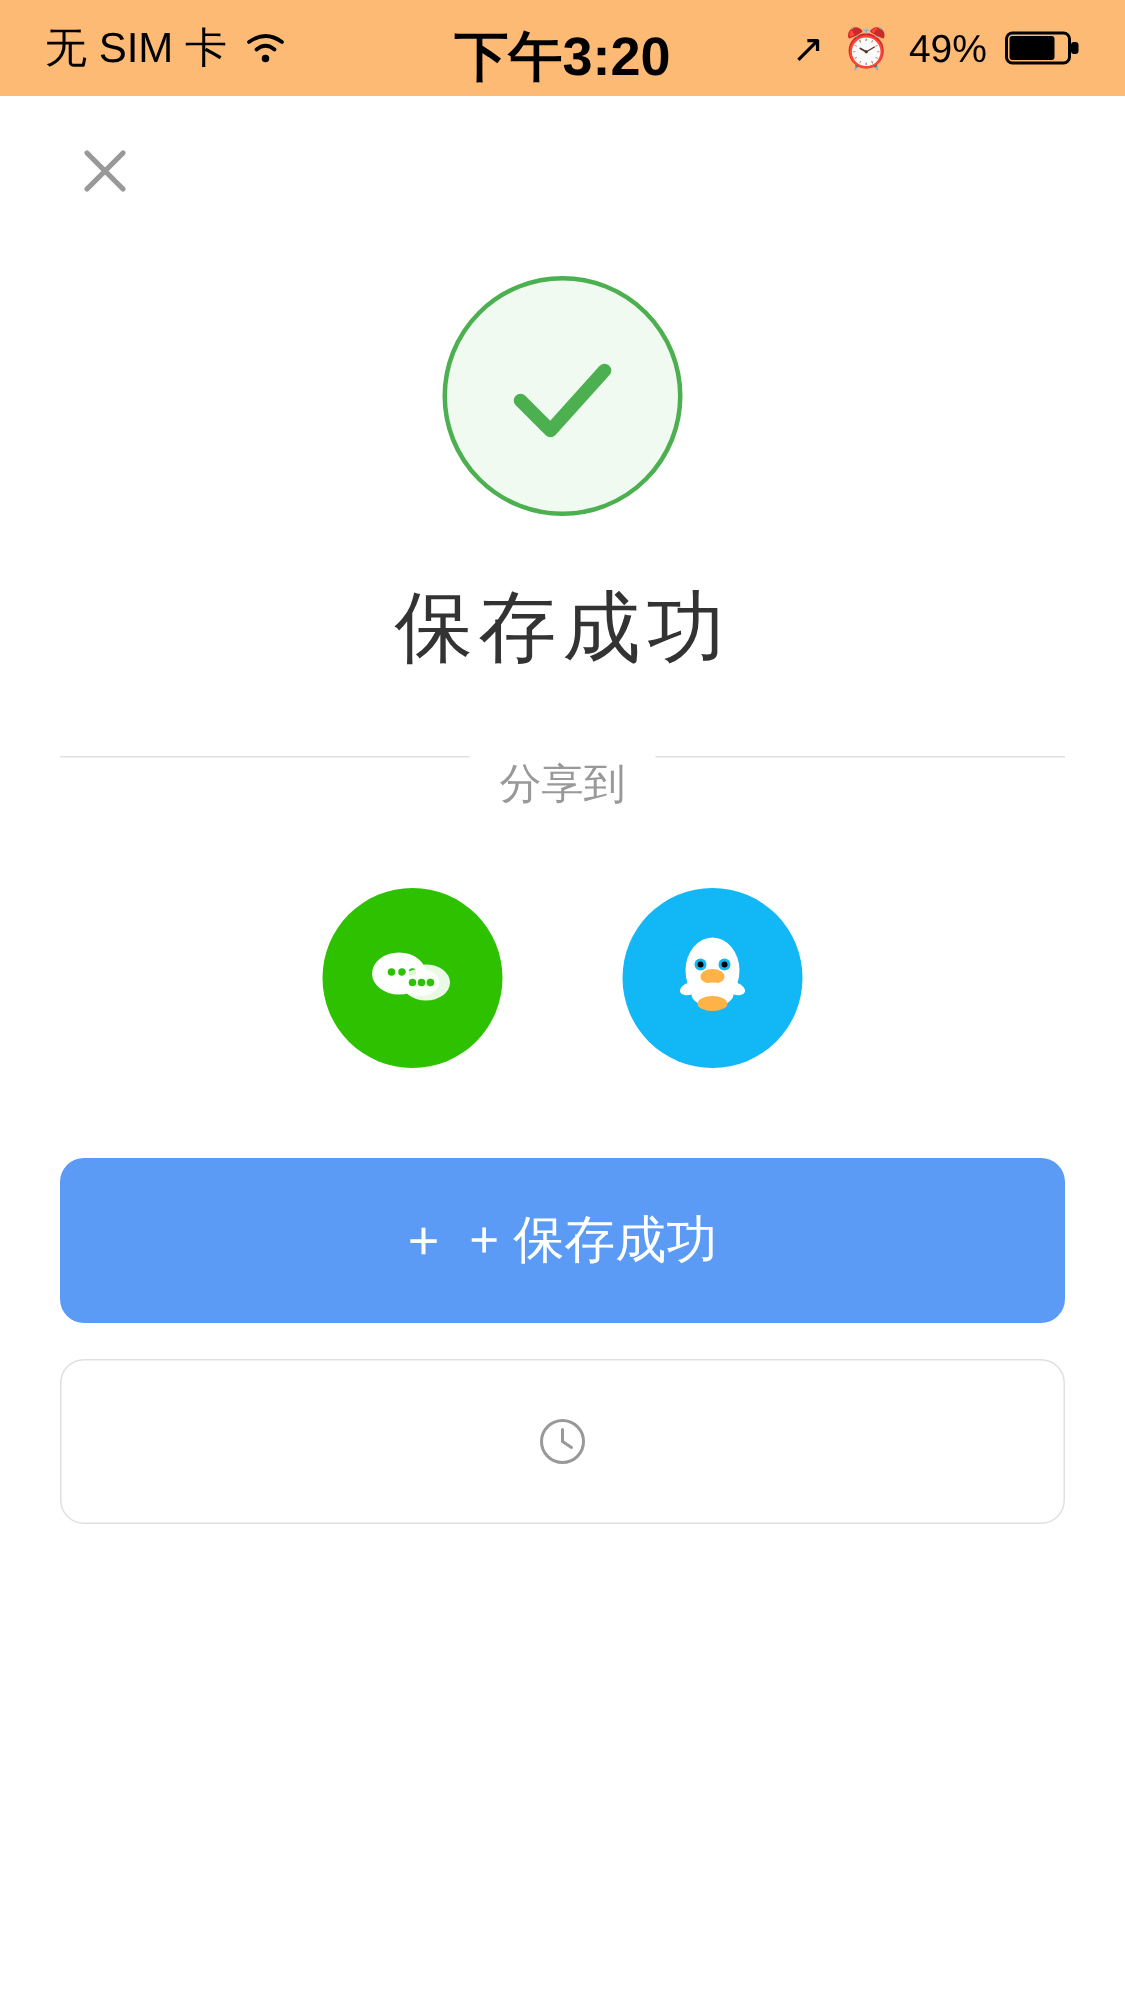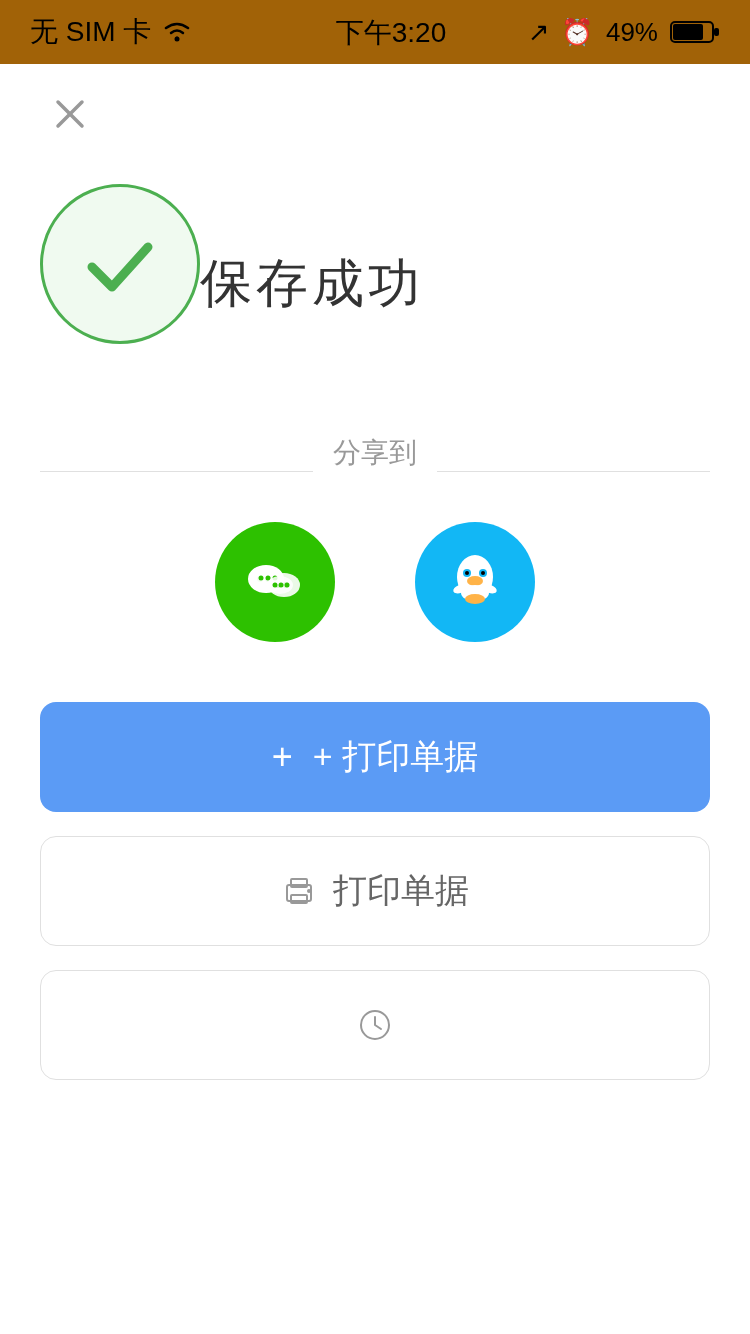--- a/index.html
+++ b/index.html
@@ -14,47 +14,46 @@
     }
 
     
     .status-bar {
       width: 100%;
       height: 64px;
       display: flex;
       align-items: center;
       justify-content: space-between;
       padding: 0 30px;
-      background: #a16207;
+      background: #fdba74;
     }
 
     .status-left {
       display: flex;
       align-items: center;
       gap: 10px;
       font-size: 28px;
       font-weight: 500;
       color: #000;
     }
 
     .wifi-icon {
       display: inline-block;
       width: 32px;
       height: 24px;
     }
 
     .status-center {
-      font-size: 28px;
-      font-weight: 400;
+      font-size: 36px;
+      font-weight: 700;
       color: #000;
       position: absolute;
       left: 50%;
       transform: translateX(-50%);
       top: 14px;
-      margin-left: 16px;
     }
 
     .status-right {
       display: flex;
       align-items: center;
       gap: 12px;
       font-size: 26px;
       color: #000;
     }
 
@@ -77,21 +76,21 @@
     }
 
     .close-btn svg {
       width: 40px;
       height: 40px;
     }
 
     
     .success-area {
       display: flex;
-      flex-direction: row;
+      flex-direction: column;
       align-items: center;
       margin-bottom: 50px;
       text-align: center;
     }
 
     .success-circle {
       width: 160px;
       height: 160px;
       border-radius: 50%;
       border: 3px solid #4CAF50;
@@ -110,21 +109,21 @@
     }
 
     
     .share-section {
       width: 100%;
       margin-bottom: 60px;
     }
 
     .share-divider {
       display: flex;
-      align-items: flex-end;
+      align-items: flex-start;
       margin-bottom: 50px;
     }
 
     .share-divider::before,
     .share-divider::after {
       content: '';
       flex: 1;
       height: 1px;
       background: #e0e0e0;
     }
@@ -279,32 +278,23 @@
           <ellipse cx="35" cy="52" rx="10" ry="5" fill="#FFB347"></ellipse>
         </svg>
       </div>
     </div>
   </div>
 
   <div class="action-buttons">
 
     <button class="btn btn-primary">
       <span style="font-size:36px; font-weight:300;">+</span>
-      <span style="margin-left:4px;">+ 打印单据</span>
+      <span style="margin-left:4px;">+ 保存成功</span>
     </button>
 
-    <button class="btn btn-secondary">
-      <svg width="36" height="36" viewBox="0 0 36 36" fill="none">
-        <rect x="6" y="12" width="24" height="16" rx="2" stroke="#999" stroke-width="2" fill="none"></rect>
-        <rect x="10" y="6" width="16" height="8" rx="1" stroke="#999" stroke-width="2" fill="none"></rect>
-        <rect x="10" y="22" width="16" height="8" rx="1" stroke="#999" stroke-width="2" fill="none"></rect>
-        <circle cx="28" cy="18" r="2" fill="#999"></circle>
-      </svg>
-      <span>打印单据</span>
-    </button>
 
     <button class="btn btn-secondary">
       <svg width="36" height="36" viewBox="0 0 36 36" fill="none">
         <circle cx="18" cy="18" r="14" stroke="#999" stroke-width="2" fill="none"></circle>
         <polyline points="18,10 18,18 24,22" stroke="#999" stroke-width="2" stroke-linecap="round" stroke-linejoin="round"></polyline>
       </svg>
     </button>
 
   </div>
 </div>

